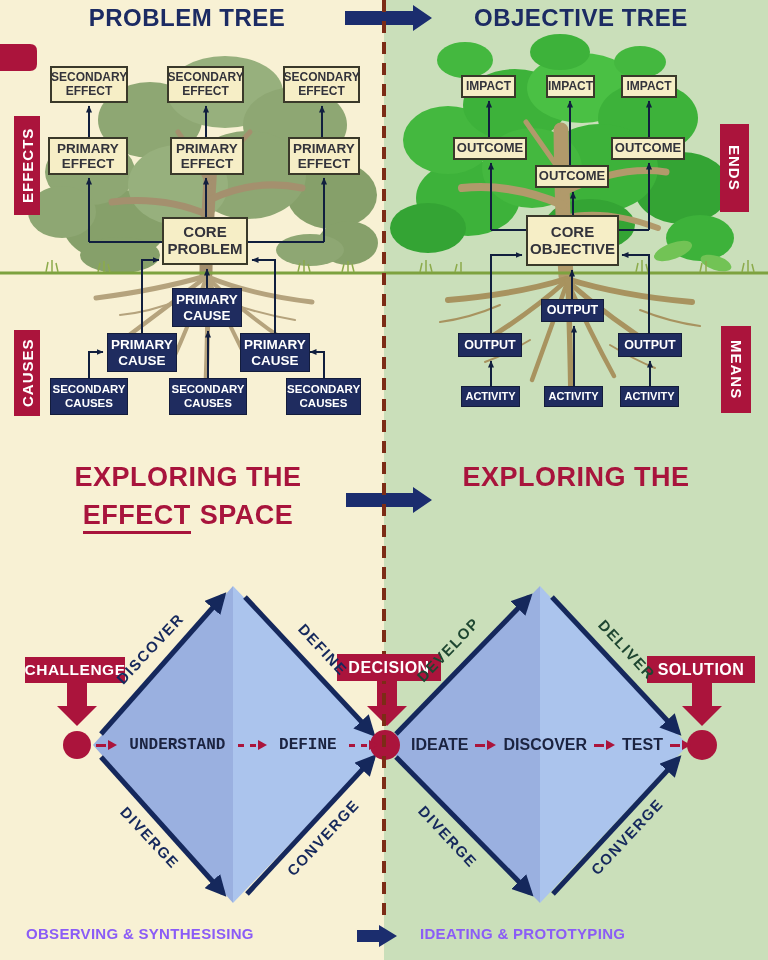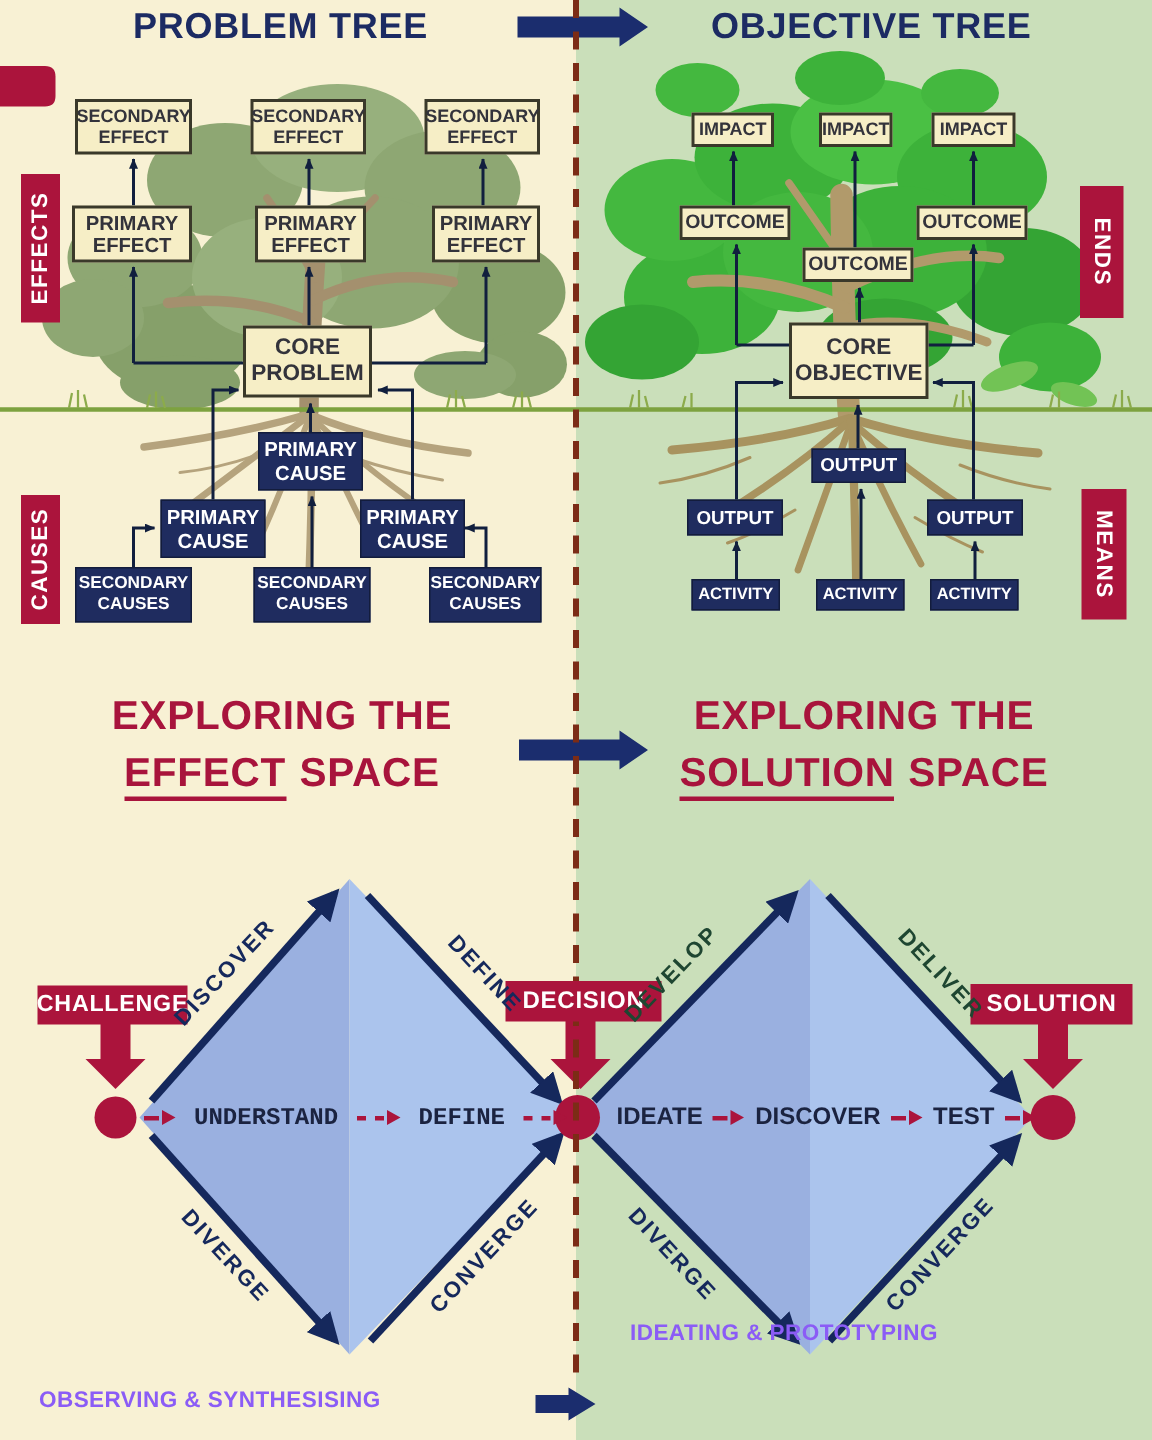--- a/index.html
+++ b/index.html
@@ -249,21 +249,20 @@
 
   <div class="abs ribbon vdown" style="left:720px;top:124px;width:29px;height:88px;">ENDS</div>
   <div class="abs ribbon vdown" style="left:721px;top:326px;width:30px;height:87px;">MEANS</div>
 
   <div class="abs xhead" style="left:40px;top:459px;width:296px;">
     <div>EXPLORING THE</div>
     <div><span class="ul">EFFECT</span><span style="margin-left:9px;">SPACE</span></div>
   </div>
   <div class="abs xhead" style="left:428px;top:459px;width:296px;">
     <div>EXPLORING THE</div>
-    <div><span class="ul">SOLUTION</span><span style="margin-left:9px;">SPACE</span></div>
   </div>
 
   <div class="abs node" style="left:25px;top:657px;width:100px;height:26px;font-size:15.5px;">CHALLENGE</div>
   <div class="abs node" style="left:337px;top:654px;width:104px;height:27px;">DECISION</div>
   <div class="abs node" style="left:647px;top:656px;width:108px;height:27px;">SOLUTION</div>
 
   <div class="abs edge-label" style="left:95px;top:640px;transform:rotate(-47deg);">DISCOVER</div>
   <div class="abs edge-label" style="left:268px;top:641px;transform:rotate(47deg);">DEFINE</div>
   <div class="abs edge-label" style="left:95px;top:829px;transform:rotate(47deg);">DIVERGE</div>
   <div class="abs edge-label" style="left:268px;top:829px;transform:rotate(-47deg);">CONVERGE</div>
@@ -301,14 +300,14 @@
         <span class="t"></span>
       </span>
     <span>TEST</span>
     <span class="da">
         <span class="d s"></span>
         <span class="t"></span>
       </span>
   </div>
 
   <div class="abs foot" style="left:26px;top:925px;">OBSERVING &amp; SYNTHESISING</div>
-  <div class="abs foot" style="left:420px;top:880px;text-align:right;">IDEATING &amp; PROTOTYPING</div>
+  <div class="abs foot" style="left:420px;top:925px;text-align:right;">IDEATING &amp; PROTOTYPING</div>
 </div>
 
 </body></html>

